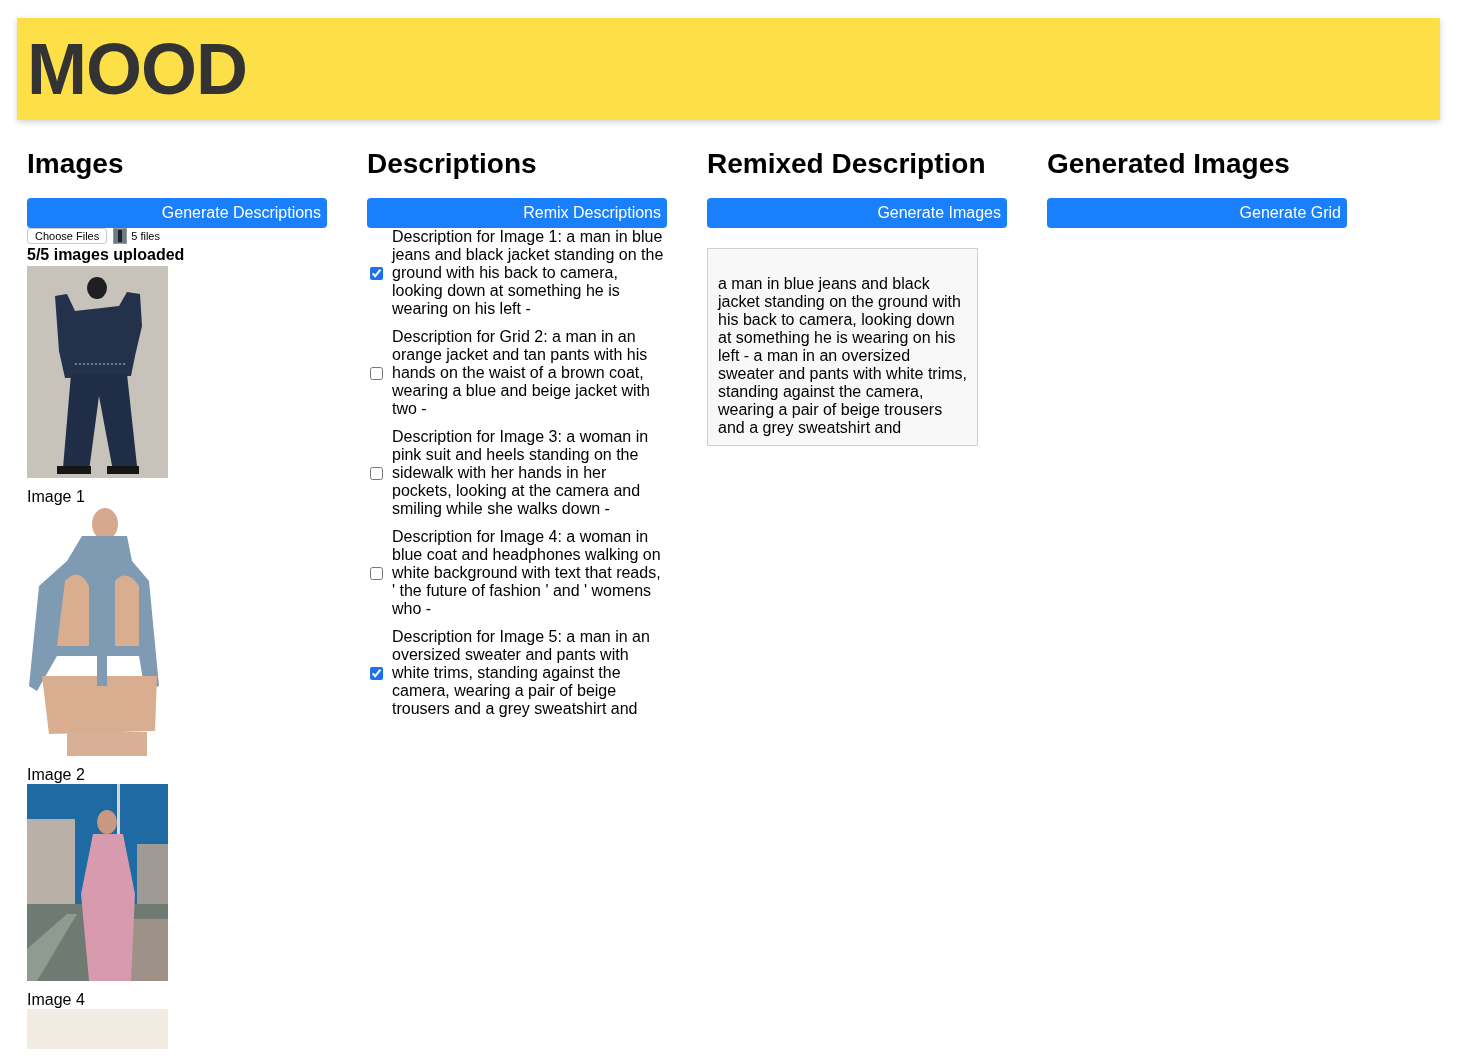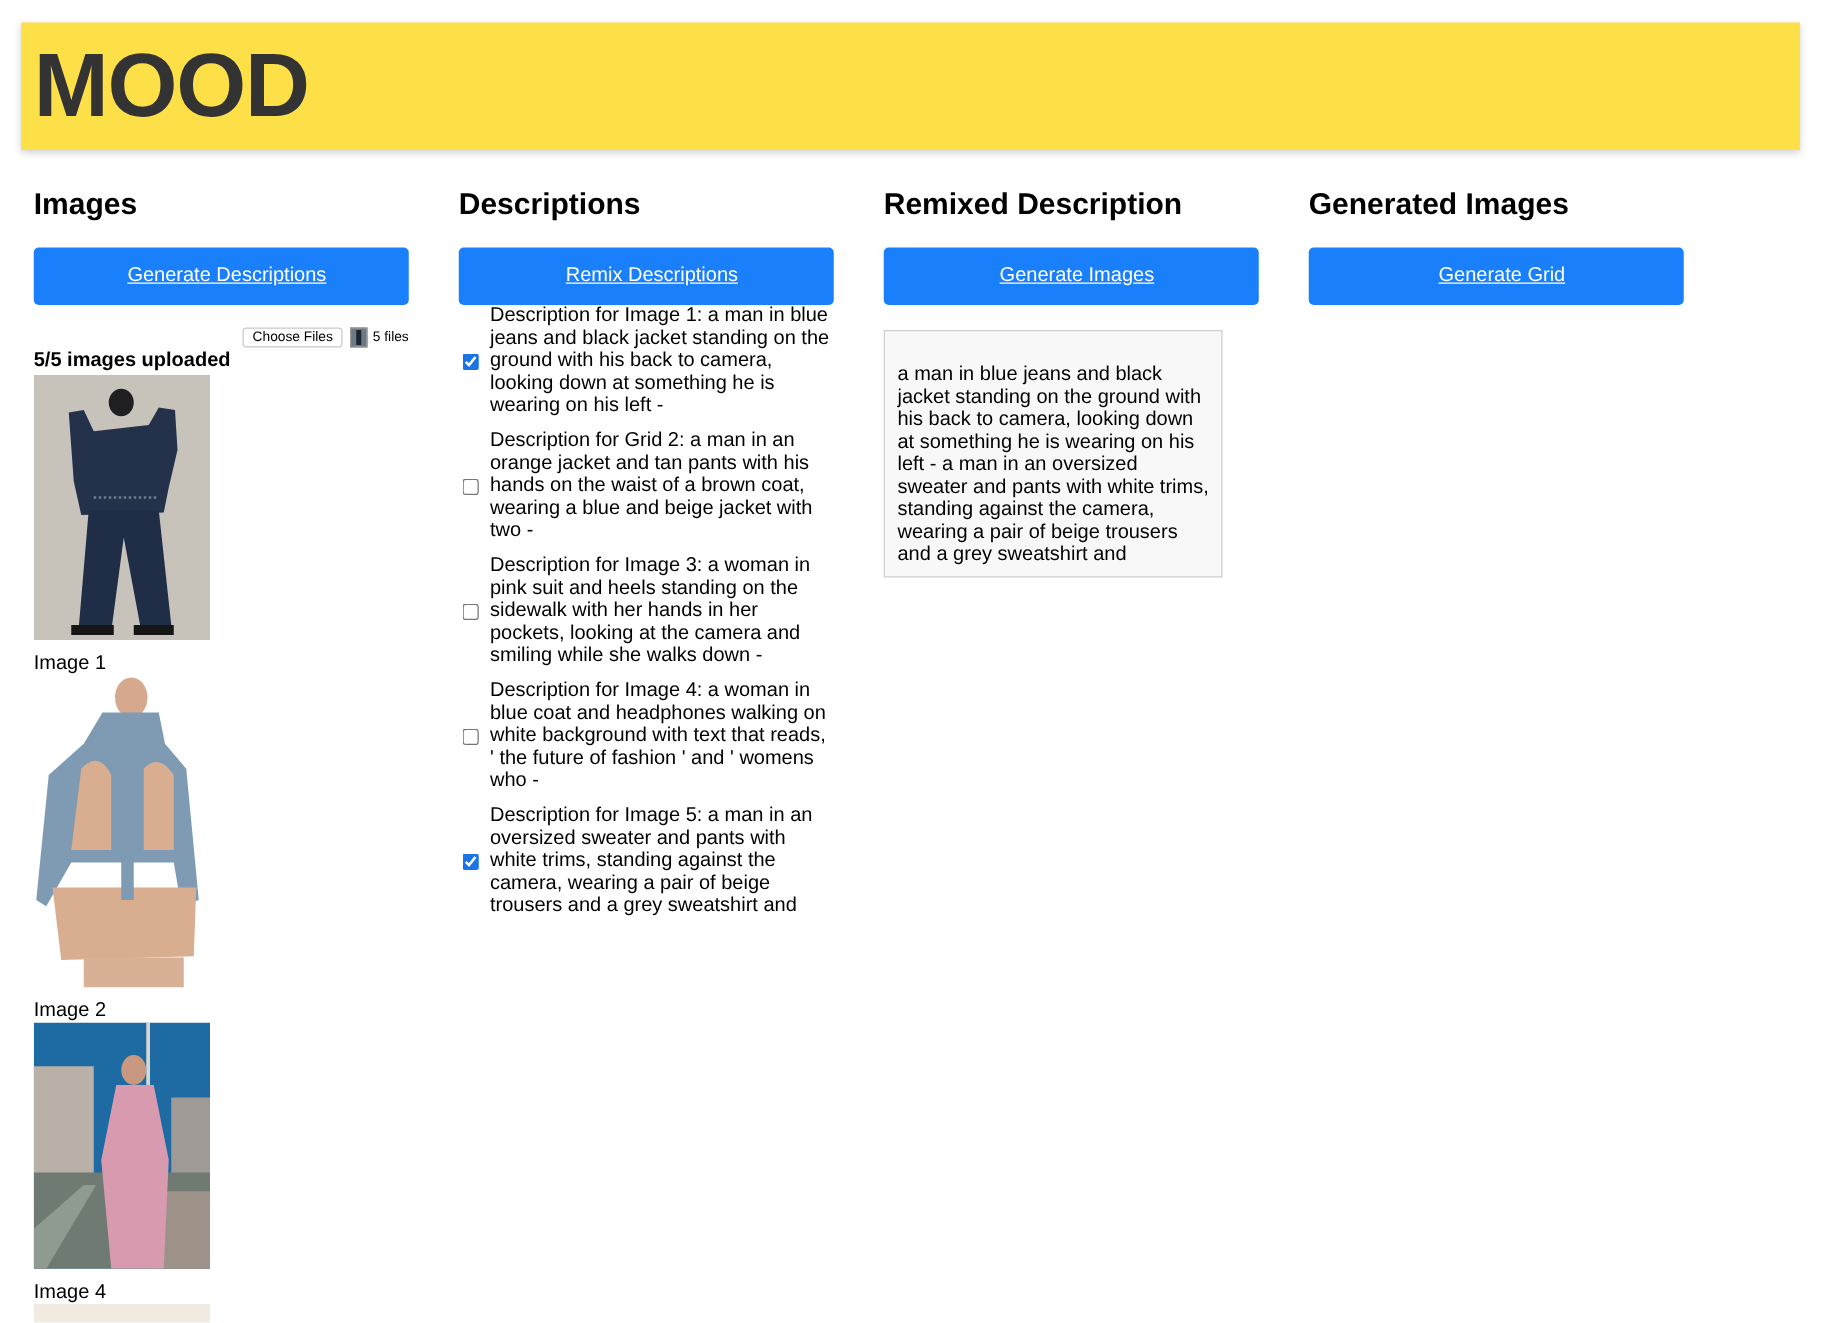--- a/index.html
+++ b/index.html
@@ -14,28 +14,28 @@
     }
     .logo {
       margin-left: 10px; font-size: 72px; font-weight: bold; color: #333333;
       letter-spacing: -1px; line-height: 1;
     }
     .tagline {
       margin-left: 13px; font-size: 16px; color: #666666; line-height: 18px;
       margin-top: -2px;
     }
     .col { position: absolute; top: 150px; width: 300px; }
-    .col h2 { margin: 0; font-size: 24px; font-weight: bold; line-height: 28px; }
+    .col h2 { margin: 0; font-size: 28px; font-weight: bold; line-height: 28px; }
     .btn {
-      display: block; box-sizing: border-box; width: 300px; height: 46px;
+      display: block; box-sizing: border-box; width: 300px; height: 30px;
       margin-top: 20px; background: #1a7ffb; color: #fff; border: none;
       border-radius: 4px; font-family: "Liberation Sans", sans-serif;
-      font-size: 16px; text-align: center; padding-left: 15px; cursor: pointer; text-decoration: underline;
+      font-size: 16px; text-align: right; padding-left: 15px; cursor: pointer;
     }
-    .file-row { display: flex; align-items: center; margin-top: 18px; height: 16px; font-size: 11px; justify-content: flex-end; }
+    .file-row { display: flex; align-items: center; margin-top: 0; height: 16px; font-size: 11px; }
     .choose-btn {
       font-family: "Liberation Sans", sans-serif; font-size: 11px; height: 16px;
       padding: 0 7px; background: #fff; border: 1px solid #c9c9c9; border-radius: 3px;
       line-height: 14px;
     }
     .file-thumb { width: 12px; height: 14px; margin-left: 6px; background: #6b7a85; border: 1px solid #999; position: relative; }
     .file-thumb::after { content: ""; position: absolute; left: 4px; top: 1px; width: 4px; height: 12px; background: #1b2430; }
     .file-count { margin-left: 4px; }
     .uploaded { font-weight: bold; font-size: 16px; margin-top: 2px; line-height: 18px; }
     .thumb { width: 141px; display: block; }

